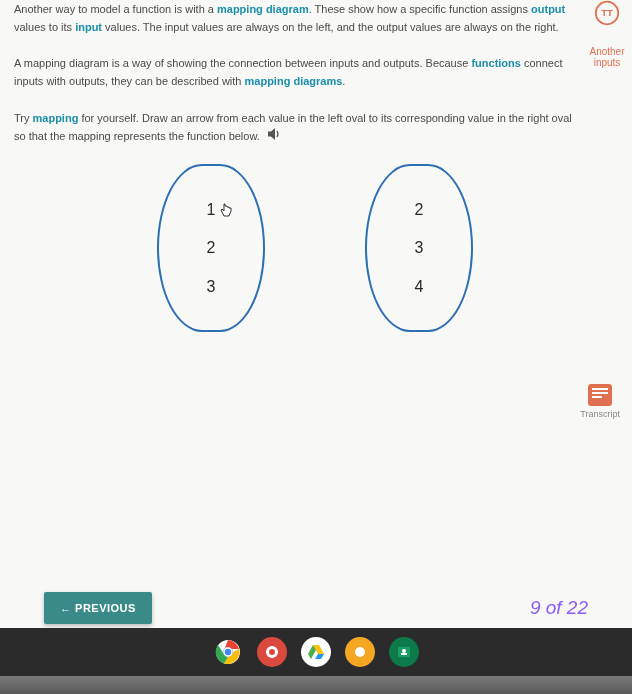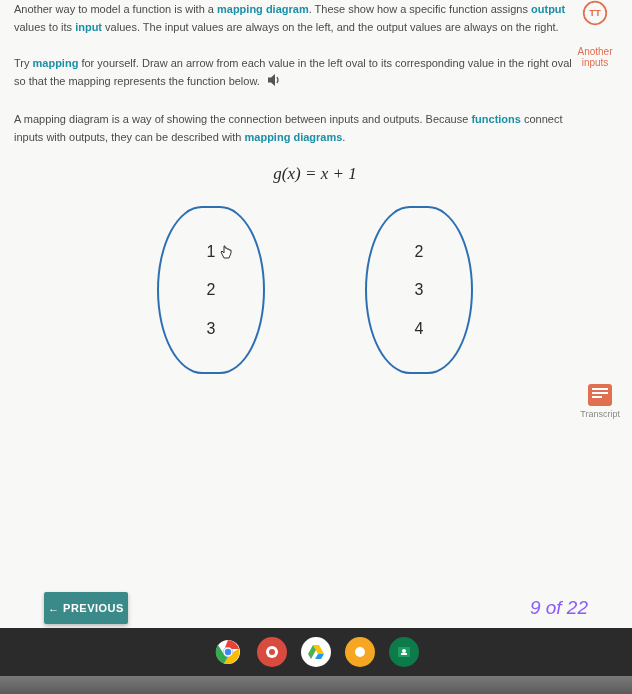--- a/index.html
+++ b/index.html
@@ -90,21 +90,21 @@
       right: 0;
       display: flex;
       justify-content: space-between;
       align-items: center;
       padding: 0 44px;
     }
     .nav-btn {
       background: #3a8a8a;
       color: #fff;
       border: none;
-      padding: 10px 4px;
+      padding: 10px 16px;
       font-size: 11px;
       font-weight: 600;
       letter-spacing: 0.5px;
       cursor: pointer;
       border-radius: 2px;
       box-shadow: 0 2px 4px rgba(0,0,0,0.25);
     }
     .nav-count {
       font-size: 19px;
       color: #8b5cf6;
@@ -127,21 +127,21 @@
       height: 30px;
       border-radius: 50%;
       display: flex;
       align-items: center;
       justify-content: center;
       font-size: 15px;
       cursor: pointer;
     }
     .right-sidebar {
       position: absolute;
-      right: 16px;
+      right: 4px;
       top: 0;
       width: 42px;
       text-align: center;
     }
     .sidebar-item {
       margin-bottom: 14px;
       font-size: 10px;
       color: #e07050;
       word-break: break-all;
     }
@@ -208,35 +208,34 @@
     <div class="transcript-line" style="width:60%"></div>
   </div>
   <div class="transcript-label">Transcript</div>
 </div>
 
 <div class="content">
   <p class="paragraph">
     <span>Another way to model a function is with a </span><span class="term">mapping diagram</span><span>. These show how a specific function assigns </span><span class="term">output</span><span> values to its </span><span class="term">input</span><span> values. The input values are always on the left, and the output values are always on the right.</span>
   </p>
 
+  <p class="paragraph">
+    <span>A mapping diagram is a way of showing the connection between inputs and outputs. Because </span><span class="term">functions</span><span> connect inputs with outputs, they can be described with </span><span class="term">mapping diagrams</span><span>.</span>
+  </p>
+
   <p class="paragraph prompt-group">
     <span>Try </span><span class="term">mapping</span><span> for yourself. Draw an arrow from each value in the left oval to its corresponding value in the right oval so that the mapping represents the function below.</span>
     <span class="audio-icon">
       <svg width="16" height="14" viewBox="0 0 16 14">
         <path d="M1 4.5 H4 L8 1 V13 L4 9.5 H1 Z" fill="#555"></path>
         <path d="M10 4 Q12 7 10 10" stroke="#555" stroke-width="1.3" fill="none"></path>
       </svg>
     </span>
   </p>
 
-  <p class="paragraph">
-    <span>A mapping diagram is a way of showing the connection between inputs and outputs. Because </span><span class="term">functions</span><span> connect inputs with outputs, they can be described with </span><span class="term">mapping diagrams</span><span>.</span>
-  </p>
-
-  <div class="formula-area formula-top">g(x) = x + 1</div>
 
   <div class="diagram-area">
     <div class="oval">
       <div class="oval-value">
         <span>1</span>
         <span class="cursor-hand">
           <svg width="14" height="16" viewBox="0 0 14 16">
             <path d="M5 1 L5 8 L3 6 L2 7 L5 13 L10 13 L12 8 L12 5 L10 5 L10 4 L8 4 L8 3 L6 3 L6 1 Z" fill="#fff" stroke="#333" stroke-width="1"></path>
           </svg>
         </span>

